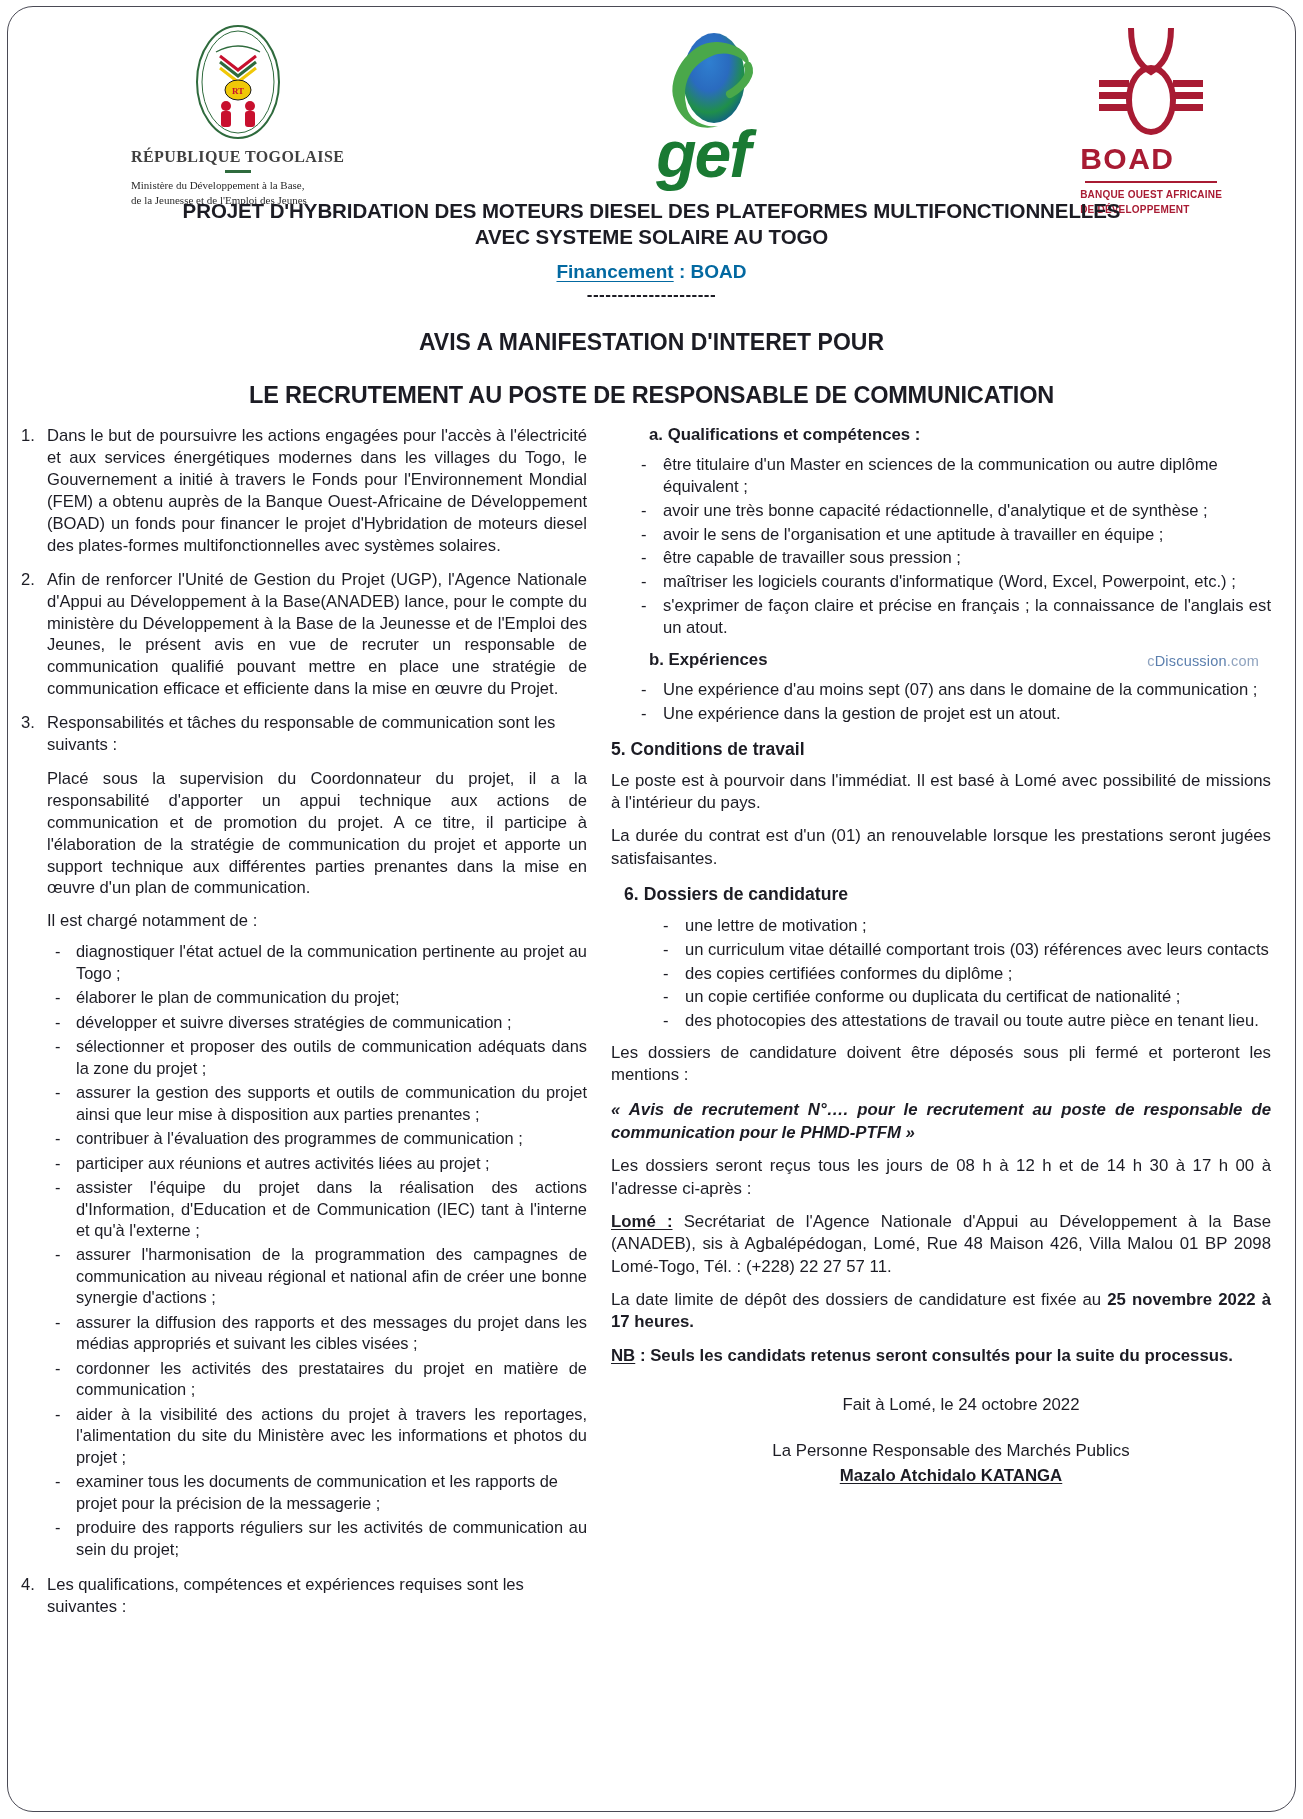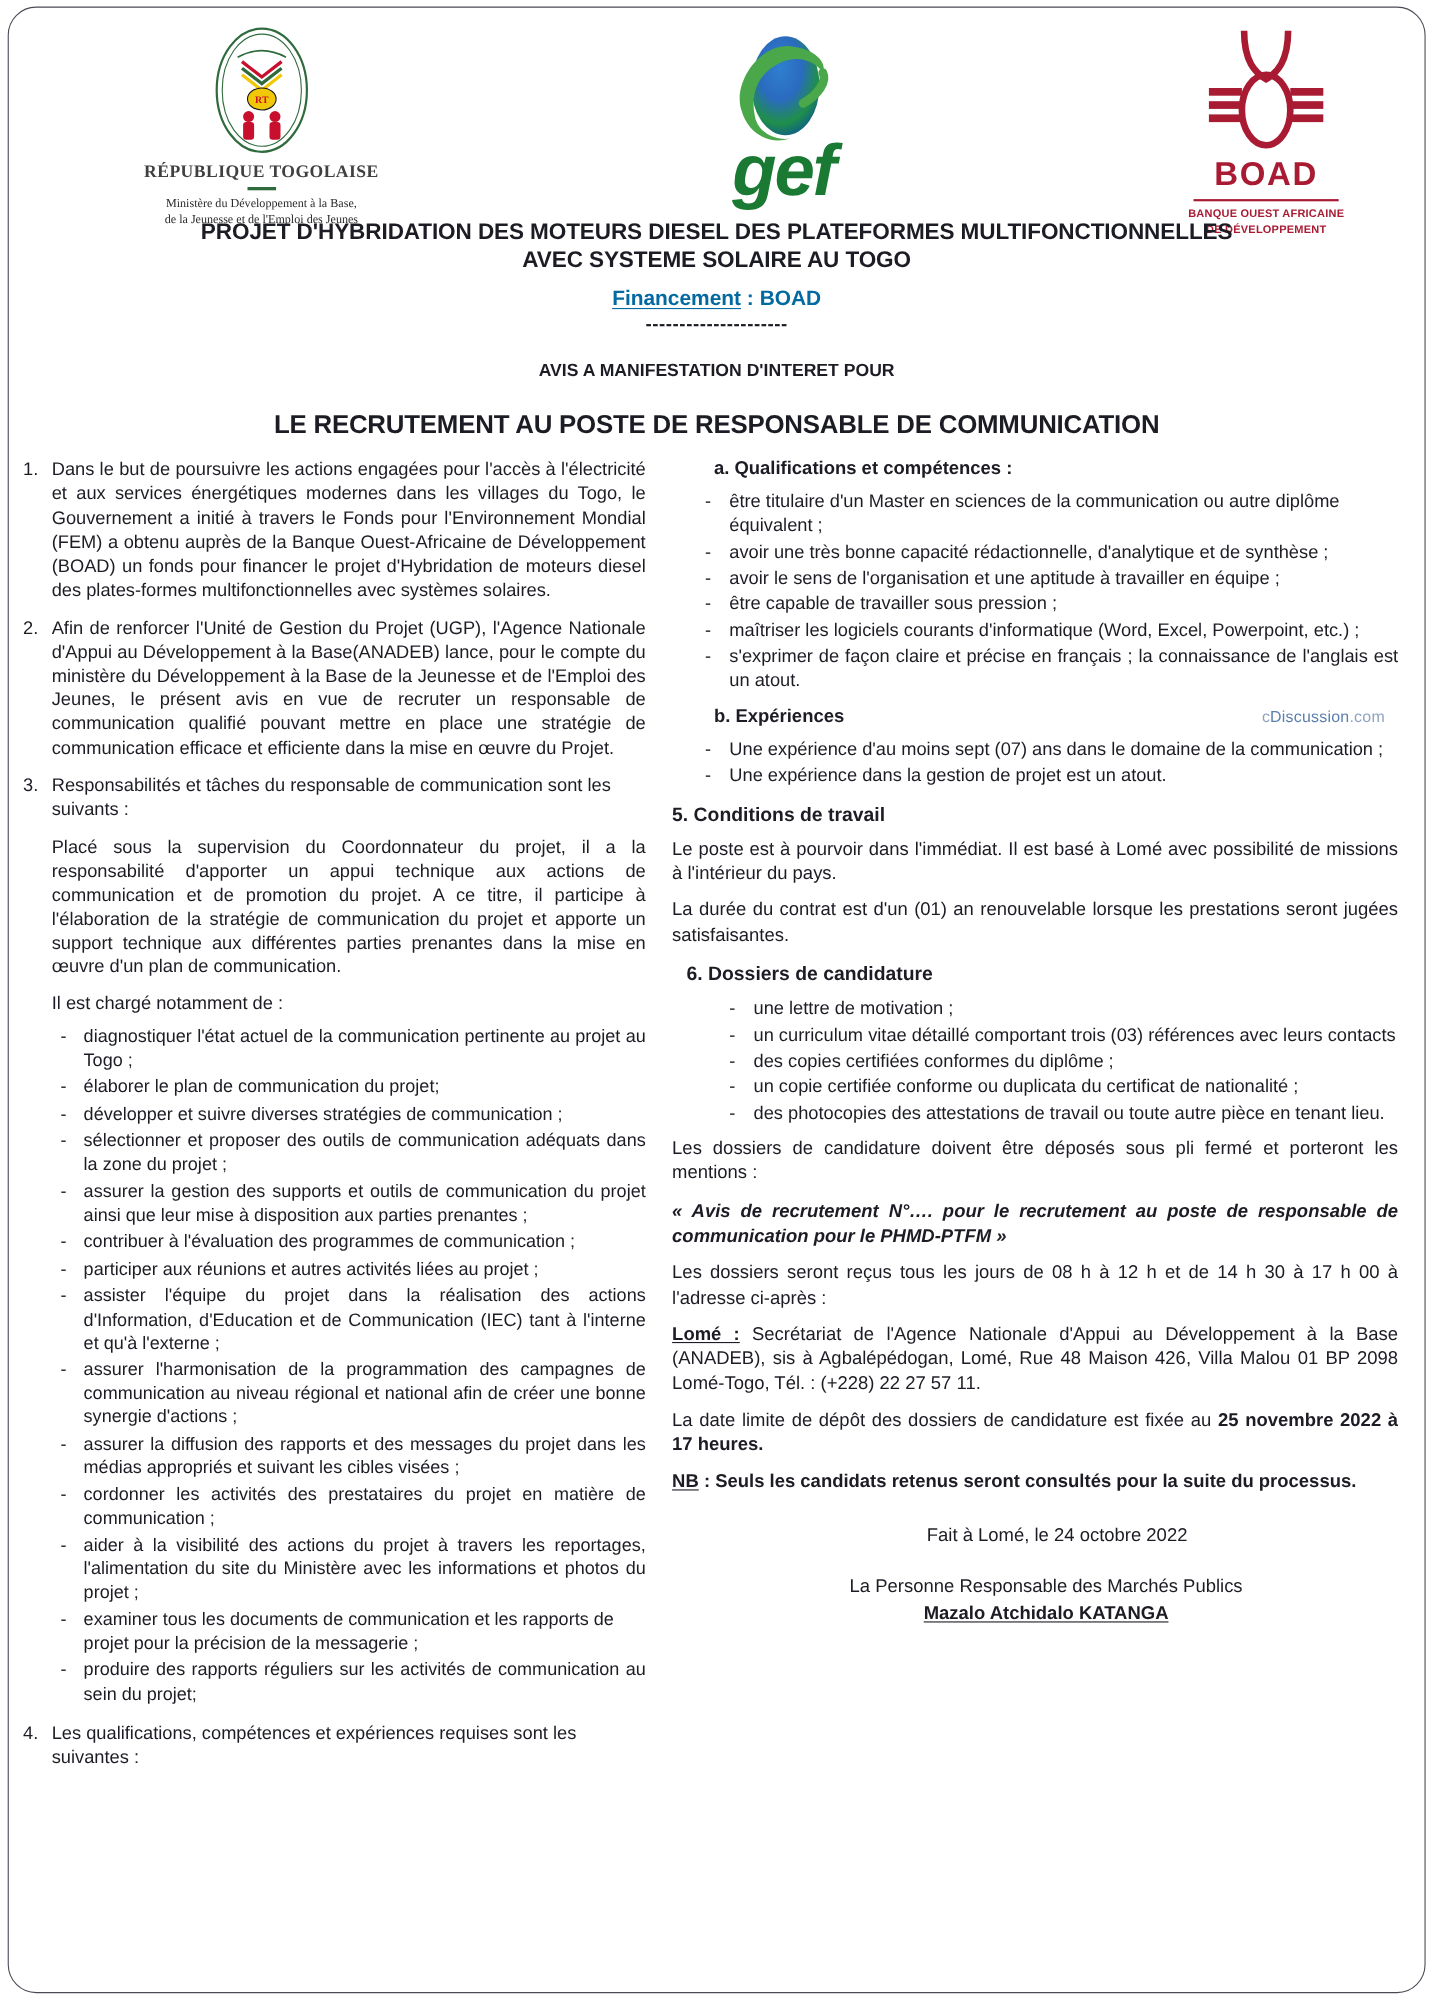--- a/index.html
+++ b/index.html
@@ -35,21 +35,21 @@
   }
 
   
   .logos {
     display: flex;
     align-items: flex-start;
     justify-content: space-between;
     height: 172px;
     padding: 6px 60px 0 110px;
   }
-  .logo-block { text-align: center; }
+  .logo-block { text-align: left; }
 
   
   .togo-emblem { width: 104px; height: 124px; margin: 0 auto; }
   .togo-cap {
     font-family: "Liberation Serif", serif;
     font-weight: bold;
     font-size: 16px;
     letter-spacing: .4px;
     color: #404040;
     margin-top: 2px;
@@ -122,21 +122,21 @@
     text-align: center;
     font-weight: bold;
     font-size: 17px;
     letter-spacing: .5px;
     margin-top: 2px;
     color: #1c1c24;
   }
   .head-avis {
     text-align: center;
     font-weight: bold;
-    font-size: 16px;
+    font-size: 23px;
     margin-top: 24px;
     color: #1c1c24;
   }
   .head-poste {
     text-align: center;
     font-weight: bold;
     font-size: 23.5px;
     margin-top: 26px;
     letter-spacing: -0.2px;
     color: #1c1c24;

